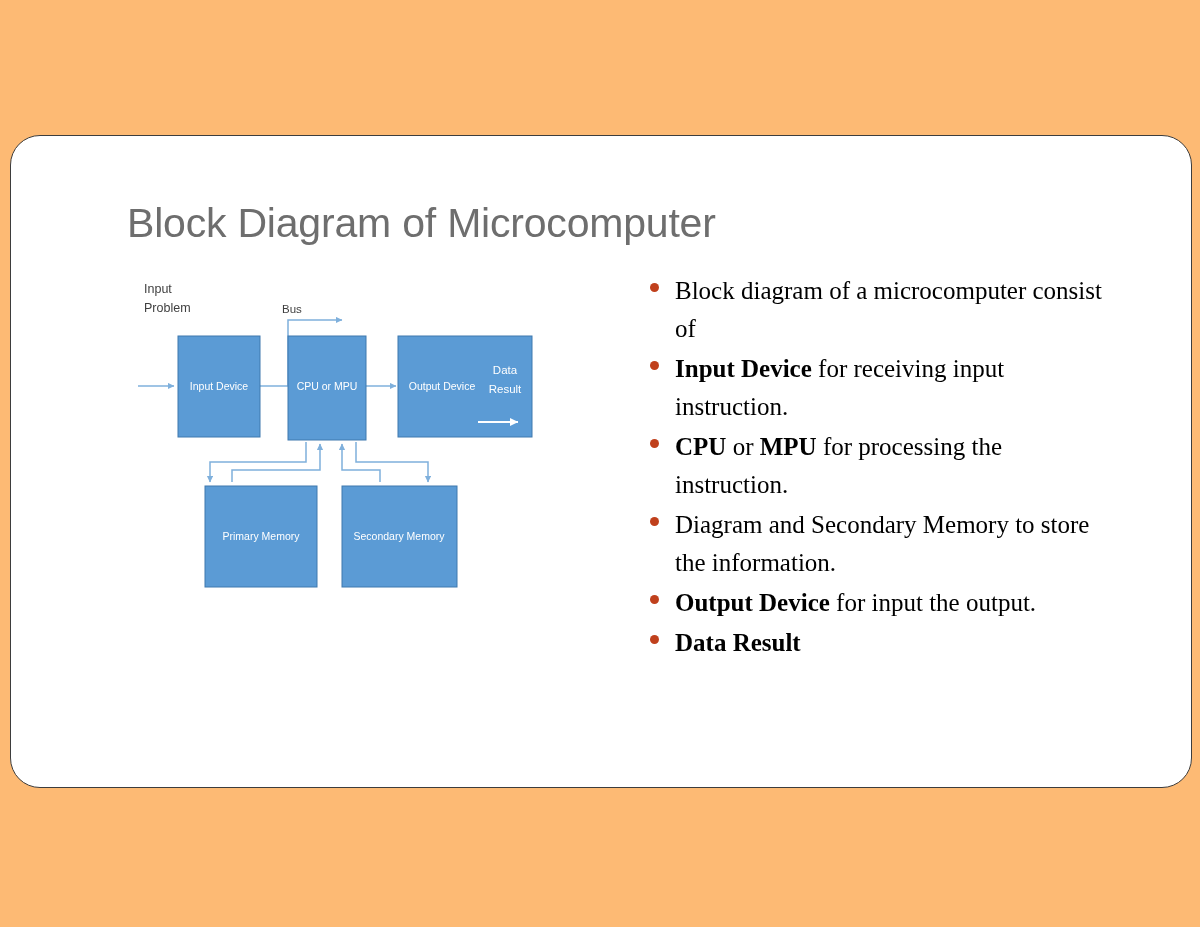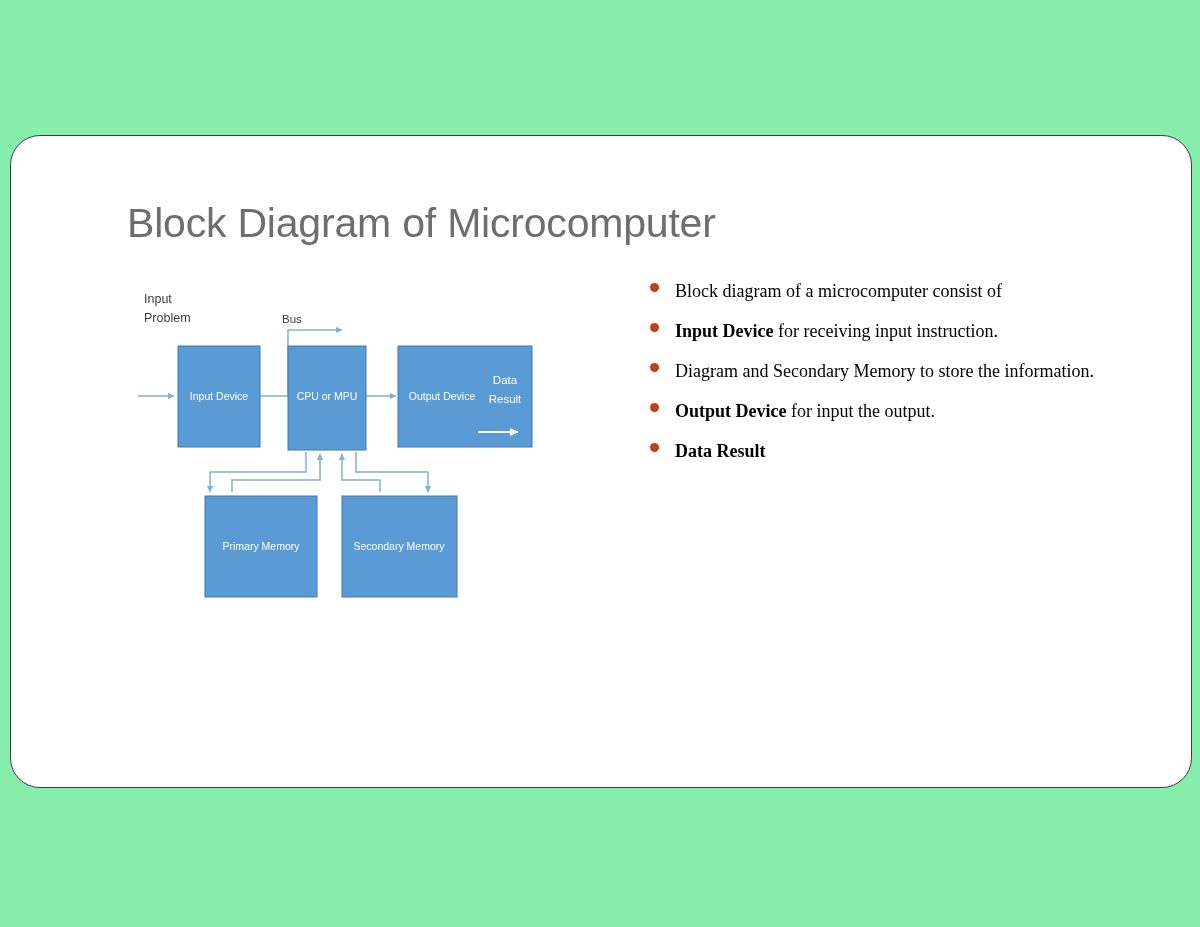--- a/index.html
+++ b/index.html
@@ -10,21 +10,21 @@
   body {
     width: 1200px;
     height: 927px;
     font-family: "Liberation Sans", sans-serif;
     overflow: hidden;
   }
   .slide-canvas {
     position: relative;
     width: 1200px;
     height: 927px;
-    background: #86efac;
+    background: #fdba74;
   }
   .slide-card {
     position: absolute;
     left: 10px;
     top: 135px;
     width: 1182px;
     height: 653px;
     background: #ffffff;
     border: 1.4px solid #3d3d3d;
     border-radius: 30px;
@@ -39,21 +39,21 @@
     font-weight: 400;
     color: #6e6e6e;
     letter-spacing: -0.2px;
     white-space: nowrap;
   }
 
   
   .diagram {
     position: absolute;
     left: 130px;
-    top: 280px;
+    top: 270px;
     width: 430px;
     height: 330px;
   }
   .diagram svg { display: block; }
 
   
   .bullet-list {
     position: absolute;
     left: 650px;
     top: 272px;
@@ -70,21 +70,21 @@
     flex: 0 0 auto;
     width: 9px;
     height: 9px;
     border-radius: 50%;
     background: #C0401C;
     margin-top: 11px;
     margin-right: 16px;
   }
   .bullet-text {
     flex: 1 1 auto;
-    font-size: 18px;
+    font-size: 25px;
     line-height: 38px;
     color: #000000;
   }
   .bullet-text b { font-weight: 700; }
 </style>
 </head>
 <body>
 
 <div class="slide-canvas">
 
@@ -158,20 +158,24 @@
   <div class="bullet-row">
         <span class="bullet-dot" style="background: rgb(192, 64, 28);"></span>
         <span class="bullet-text"><span>Block diagram of a microcomputer consist of</span></span>
       </div>
       <div class="bullet-row">
         <span class="bullet-dot" style="background: rgb(192, 64, 28);"></span>
         <span class="bullet-text"><b>Input Device</b><span> for receiving input instruction.</span></span>
       </div>
       <div class="bullet-row">
         <span class="bullet-dot" style="background: rgb(192, 64, 28);"></span>
+        <span class="bullet-text"><b>CPU</b><span> or </span><b>MPU</b><span> for processing the instruction.</span></span>
+      </div>
+      <div class="bullet-row">
+        <span class="bullet-dot" style="background: rgb(192, 64, 28);"></span>
         <span class="bullet-text"><span>Diagram and Secondary Memory to store the information.</span></span>
       </div>
       <div class="bullet-row">
         <span class="bullet-dot" style="background: rgb(192, 64, 28);"></span>
         <span class="bullet-text"><b>Output Device</b><span> for input the output.</span></span>
       </div>
       <div class="bullet-row">
         <span class="bullet-dot" style="background: rgb(192, 64, 28);"></span>
         <span class="bullet-text"><b>Data Result</b></span>
       </div>

